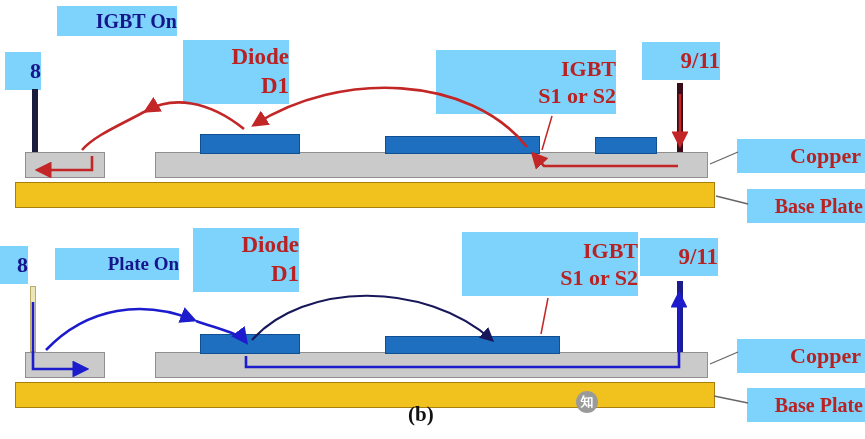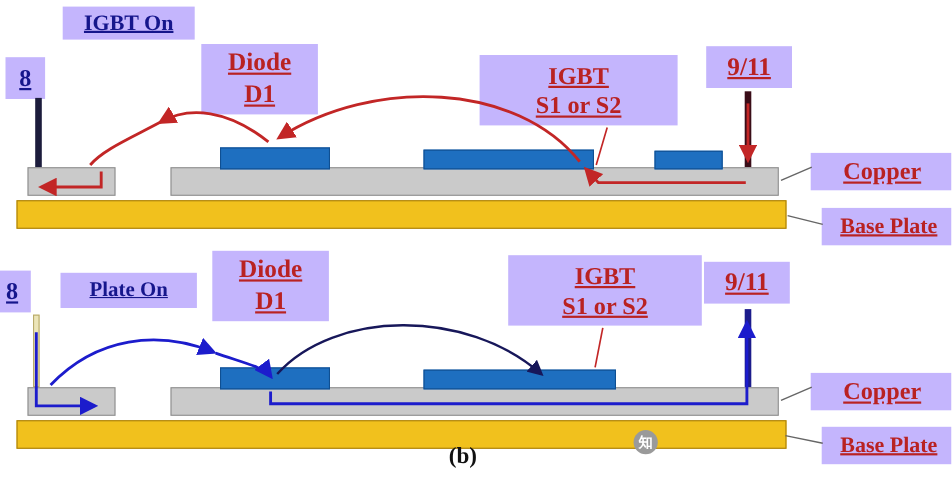--- a/index.html
+++ b/index.html
@@ -1,26 +1,25 @@
 <!DOCTYPE html>
 <html><head>
 <meta charset="utf-8">
 <style>
   html,body{margin:0;padding:0;background:#ffffff;}
   #stage{
     position:relative;width:865px;height:439px;background:#ffffff;
     overflow:hidden;font-family:"Liberation Serif",serif;
   }
   .label{
-    position:absolute;background:#c4b5fd;color:#b92222;
-    font-weight:bold;text-align:center;
+    position:absolute;background:#7dd3fc;color:#b92222;
+    font-weight:bold;text-align:right;
     font-family:"Liberation Serif",serif;
     display:flex;flex-direction:column;justify-content:center;
     line-height:1.25;
-    text-decoration:underline;
   }
   .label.navy{color:#16168c;}
   .copper{position:absolute;background:#cacaca;border:1px solid #8f8f8f;box-sizing:border-box;}
   .chip{position:absolute;background:#1e6fc0;border:1px solid #0f4f92;box-sizing:border-box;}
   .base{position:absolute;background:#f1c11d;border:1px solid #a87f0d;box-sizing:border-box;}
   .pin{position:absolute;box-sizing:border-box;}
   #flow-svg{position:absolute;left:0;top:0;pointer-events:none;z-index:40;}
   .callout{z-index:30;padding:2px 6px;}
   #caption{
     position:absolute;left:408px;top:402px;color:#111;

